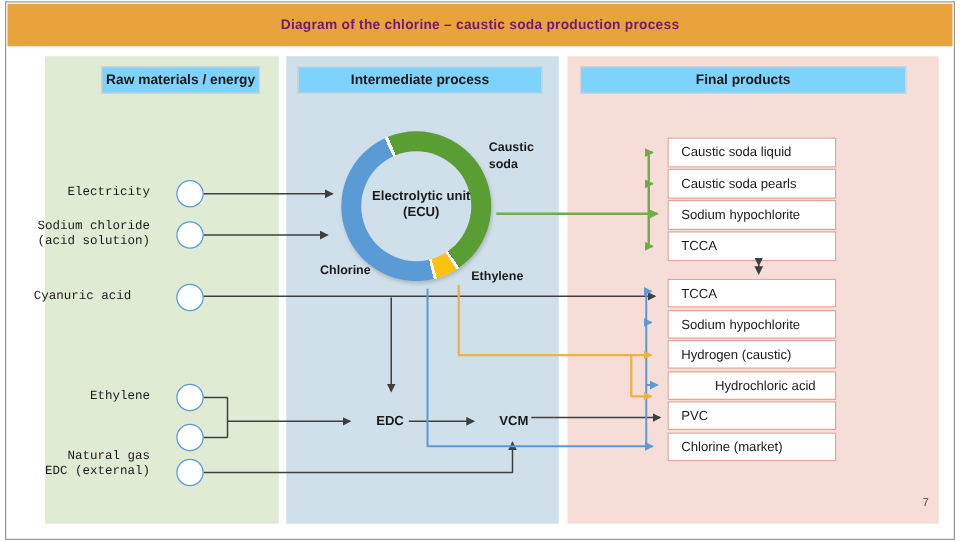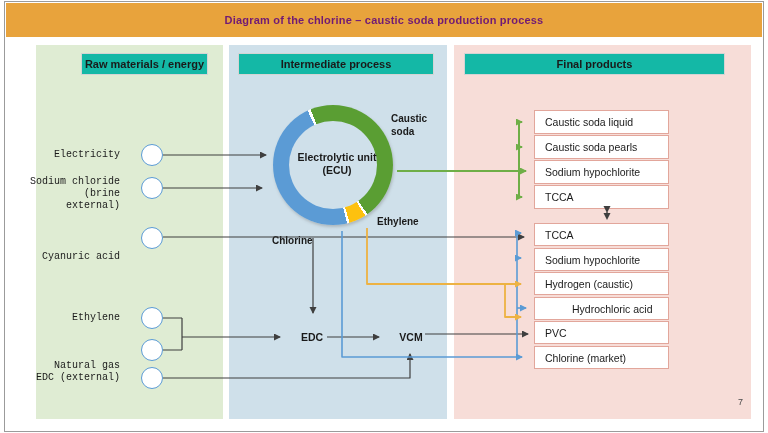--- a/index.html
+++ b/index.html
@@ -9,21 +9,21 @@
     -webkit-font-smoothing:antialiased;overflow:hidden;
   }
   .slide{position:absolute;left:4px;top:1px;width:758px;height:429px;border:1px solid #9b9b9b;background:#fff;}
   .banner{position:absolute;left:1px;top:1px;width:756px;height:34px;background:#e8a33c;
           display:flex;align-items:center;justify-content:center;}
   .banner span{color:#701a75;font-weight:bold;font-size:11px;letter-spacing:.2px;}
   .panel{position:absolute;top:45px;height:374px;}
   .panel-raw{left:36px;width:187px;background:#dfecd3;}
   .panel-mid{left:229px;width:218px;background:#cfe0ea;}
   .panel-fin{left:454px;width:297px;background:#f7ddd8;}
-  .colhead{position:absolute;top:53px;height:20px;background:#14b8a6;border:1px solid #d4d4d4;
+  .colhead{position:absolute;top:53px;height:20px;background:#7dd3fc;border:1px solid #d4d4d4;
            display:flex;align-items:center;justify-content:center;font-weight:bold;font-size:11px;}
   .head-raw{left:81px;width:125px;}
   .head-mid{left:238px;width:194px;}
   .head-fin{left:464px;width:259px;}
   .lbl{position:absolute;font-size:10px;line-height:12px;white-space:pre-line;}
   .lbl.right{text-align:right;font-family:Liberation Mono, monospace;}
   .lbl.bold{font-weight:bold;}
   .circ{position:absolute;width:20px;height:20px;border:1.6px solid #5b9bd5;border-radius:50%;background:#fff;}
   .donut{position:absolute;left:273px;top:105px;width:120px;height:120px;border-radius:50%;
     background:conic-gradient(from -22deg,
@@ -57,41 +57,41 @@
 <div class="panel panel-raw"></div>
 <div class="panel panel-mid"></div>
 <div class="panel panel-fin"></div>
 
 <div class="colhead head-raw">Raw materials / energy</div>
 <div class="colhead head-mid">Intermediate process</div>
 <div class="colhead head-fin">Final products</div>
 
 <div class="lbl right" style="left:25px;top:149px;width:95px;">Electricity</div>
 <div class="lbl right" style="left:25px;top:176px;width:95px;">Sodium chloride
-(brine external)</div>
-<div class="lbl right" style="left:25px;top:232px;width:95px;margin-top:19px;">Cyanuric acid</div>
+(acid solution)</div>
+<div class="lbl right" style="left:10px;top:232px;width:95px;">Cyanuric acid</div>
 <div class="lbl right" style="left:25px;top:312px;width:95px;">Ethylene</div>
 <div class="lbl right" style="left:25px;top:344px;width:95px;margin-top:16px;">Natural gas</div>
 <div class="lbl right" style="left:25px;top:372px;width:95px;">EDC (external)</div>
 
 <div class="circ" style="left:141px;top:144px;"></div>
 <div class="circ" style="left:141px;top:177px;"></div>
 <div class="circ" style="left:141px;top:227px;"></div>
 <div class="circ" style="left:141px;top:307px;"></div>
 <div class="circ" style="left:141px;top:339px;"></div>
 <div class="circ" style="left:141px;top:367px;"></div>
 
 <div class="donut">
   <div class="donut-hole"></div>
 </div>
 <div class="ecu">Electrolytic unit
 (ECU)</div>
 <div class="lbl bold" style="left:391px;top:112px;width:60px;line-height:13px;">Caustic
 soda</div>
-<div class="lbl bold" style="left:256px;top:235px;width:60px;margin-left:16px;">Chlorine</div>
+<div class="lbl bold" style="left:256px;top:211px;width:60px;">Chlorine</div>
 <div class="lbl bold" style="left:377px;top:216px;width:60px;">Ethylene</div>
 
 <div class="node" style="left:292px;top:331px;">EDC</div>
 <div class="node" style="left:391px;top:331px;">VCM</div>
 
 <div class="pbox g1" style="top:110px;">Caustic soda liquid</div>
 <div class="pbox g1" style="top:135px;">Caustic soda pearls</div>
 <div class="pbox g1" style="top:160px;">Sodium hypochlorite</div>
 <div class="pbox g1" style="top:185px;">TCCA</div>
 

